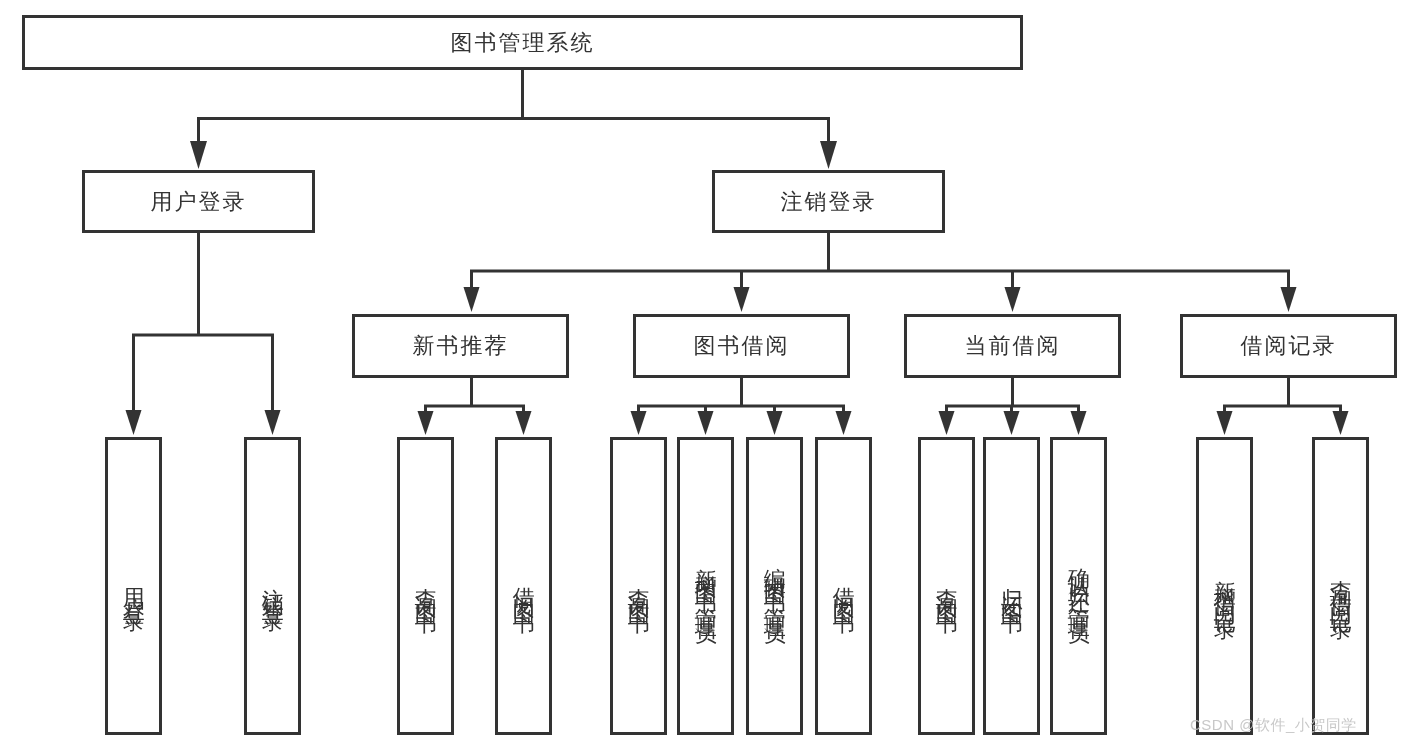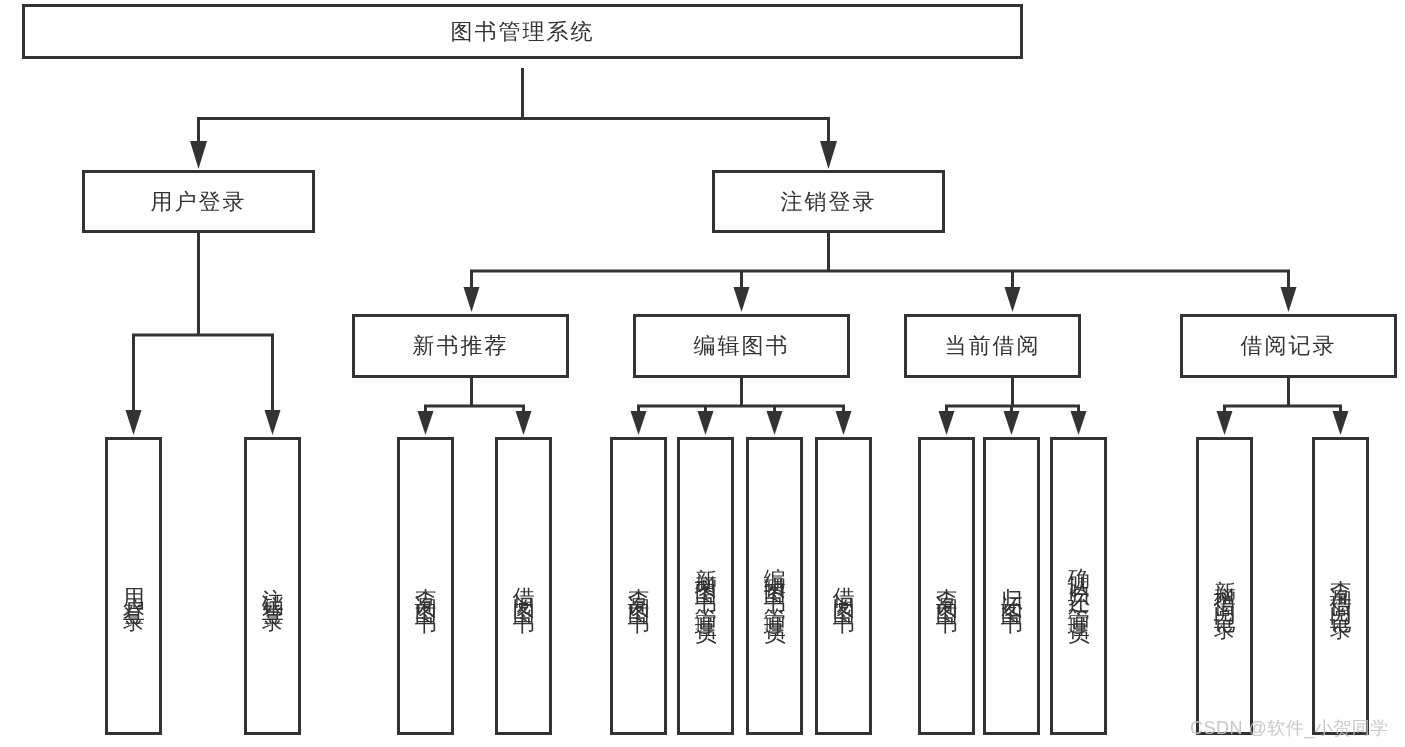--- a/index.html
+++ b/index.html
@@ -43,21 +43,21 @@
     text-orientation: mixed;
     font-size: 22px;
     letter-spacing: 8px;
     line-height: 1.2;
   }
   .watermark {
     position: absolute;
     left: 1190px;
     top: 716px;
     z-index: 6;
-    font-size: 18px;
+    font-size: 15px;
     letter-spacing: 0.5px;
     color: rgba(195, 195, 195, 0.92);
     white-space: nowrap;
   }
 </style>
 </head>
 <body>
 
 <div class="canvas">
 
@@ -97,38 +97,38 @@
       <polygon points="766.5,411 782.5,411 774.5,435"></polygon>
       <polygon points="835.5,411 851.5,411 843.5,435"></polygon>
       <polygon points="938.5,411 954.5,411 946.5,435"></polygon>
       <polygon points="1003.5,411 1019.5,411 1011.5,435"></polygon>
       <polygon points="1070.5,411 1086.5,411 1078.5,435"></polygon>
       <polygon points="1216.5,411 1232.5,411 1224.5,435"></polygon>
       <polygon points="1332.5,411 1348.5,411 1340.5,435"></polygon>
     </g>
   </svg>
 
-  <div class="node h-node" style="left:22px;top:4px;width:1001px;height:55px">
+  <div class="node h-node" style="left:22px;top:15px;width:1001px;height:55px">
     <span>图书管理系统</span>
   </div>
 
   <div class="node h-node" style="left:82px;top:170px;width:233px;height:63px">
     <span>用户登录</span>
   </div>
   <div class="node h-node" style="left:712px;top:170px;width:233px;height:63px">
     <span>注销登录</span>
   </div>
 
   <div class="node h-node" style="left:352px;top:314px;width:217px;height:64px">
     <span>新书推荐</span>
   </div>
   <div class="node h-node" style="left:633px;top:314px;width:217px;height:64px">
-    <span>编辑图书</span>
+    <span>图书借阅</span>
   </div>
-  <div class="node h-node" style="left:904px;top:314px;width:177px;height:64px">
+  <div class="node h-node" style="left:904px;top:314px;width:217px;height:64px">
     <span>当前借阅</span>
   </div>
   <div class="node h-node" style="left:1180px;top:314px;width:217px;height:64px">
     <span>借阅记录</span>
   </div>
 
   <div class="node v-node" style="left:105px;top:437px;width:57px;height:298px">
     <span>用户登录</span>
   </div>
   <div class="node v-node" style="left:244px;top:437px;width:57px;height:298px">

